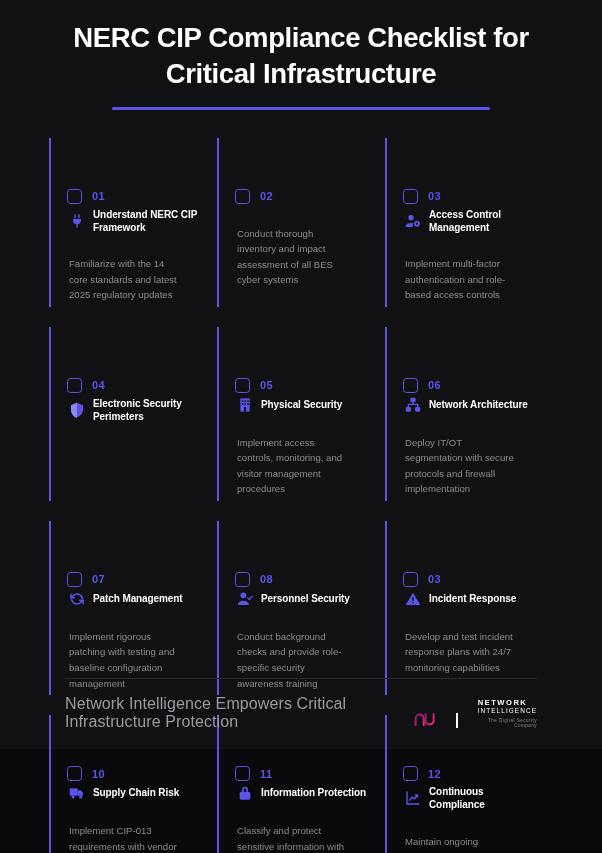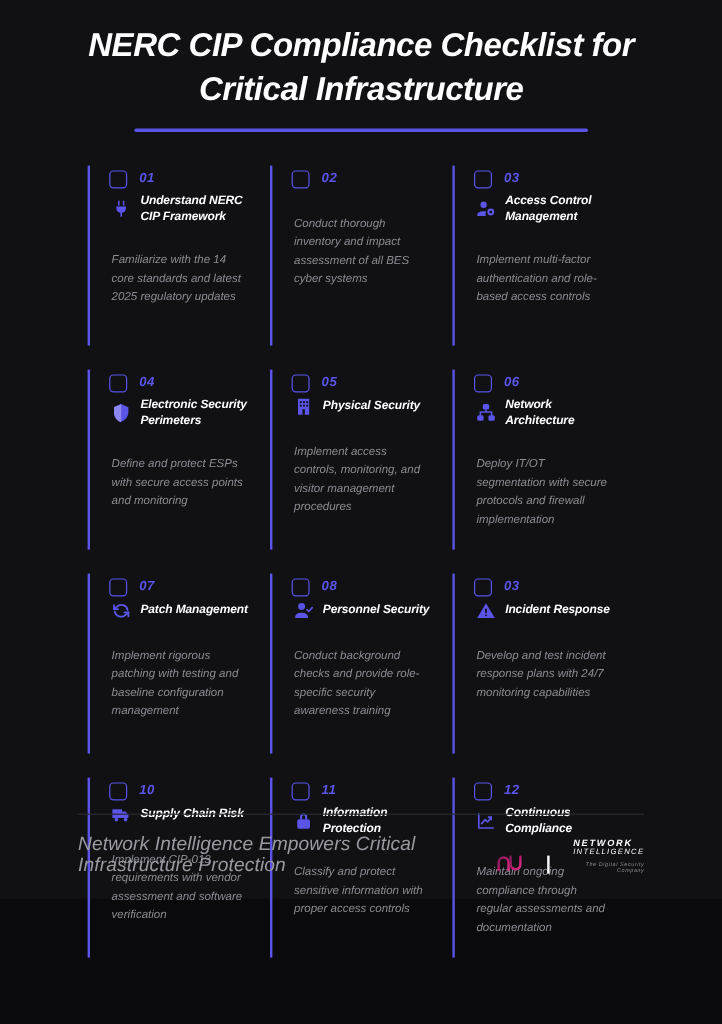--- a/index.html
+++ b/index.html
@@ -7,22 +7,21 @@
     width:602px; height:853px;
     background:#0a0a0c;
     font-family:"Liberation Sans", sans-serif;
     overflow:hidden;
   }
   .page {
     position:relative;
     width:602px; height:749px;
     background:#111114;
     margin:0 auto;
-    padding:0 28px;
-    font-style:italic;
+    padding:0 4px;
   }
 
   
   .header { padding-top:20px; text-align:center; }
   .title {
     color:#ffffff;
     font-size:27.5px;
     font-weight:bold;
     letter-spacing:-0.4px;
     line-height:1.32;
@@ -54,20 +53,21 @@
     position:absolute;
     left:0; top:6px; bottom:14px;
     width:2px;
     background:#5b54e8;
   }
   .card-top {
     display:flex;
     align-items:center;
     gap:10px;
     margin-bottom:4px;
+    margin-top:47px;
   }
   .checkbox {
     width:15px; height:15px;
     border:1.6px solid #5b54e8;
     border-radius:3.5px;
     background:transparent;
     flex:none;
   }
   .num {
     color:#5b54e8;
@@ -203,21 +203,20 @@
         </div>
         <div class="card-head">
           <span class="icon">
             <svg viewBox="0 0 24 24" fill="currentColor">
               <path d="M12 1 3 5v6c0 5.5 3.8 10.7 9 12 5.2-1.3 9-6.5 9-12V5z"></path>
               <path d="M12 1v23c-5.2-1.3-9-6.5-9-12V5z" fill="#8d87f0"></path>
             </svg>
           </span>
           <span class="card-title">Electronic Security Perimeters</span>
         </div>
-        <div class="card-desc">Define and protect ESPs with secure access points and monitoring</div>
       </div>
       <div class="card">
         <div class="card-top">
           <div class="checkbox"></div>
           <span class="num">05</span>
         </div>
         <div class="card-head">
           <span class="icon">
             <svg viewBox="0 0 24 24" fill="currentColor">
               <path d="M5 2h14v20H5z"></path>

